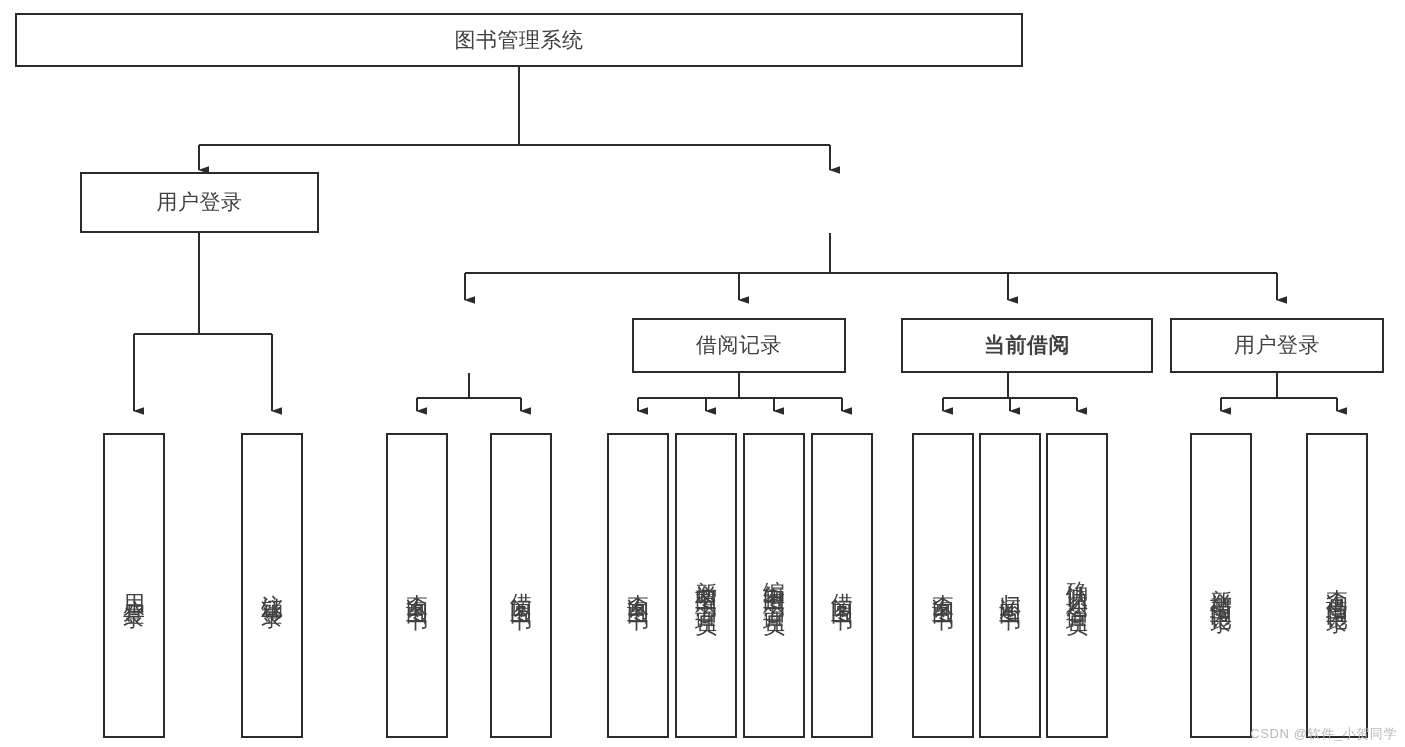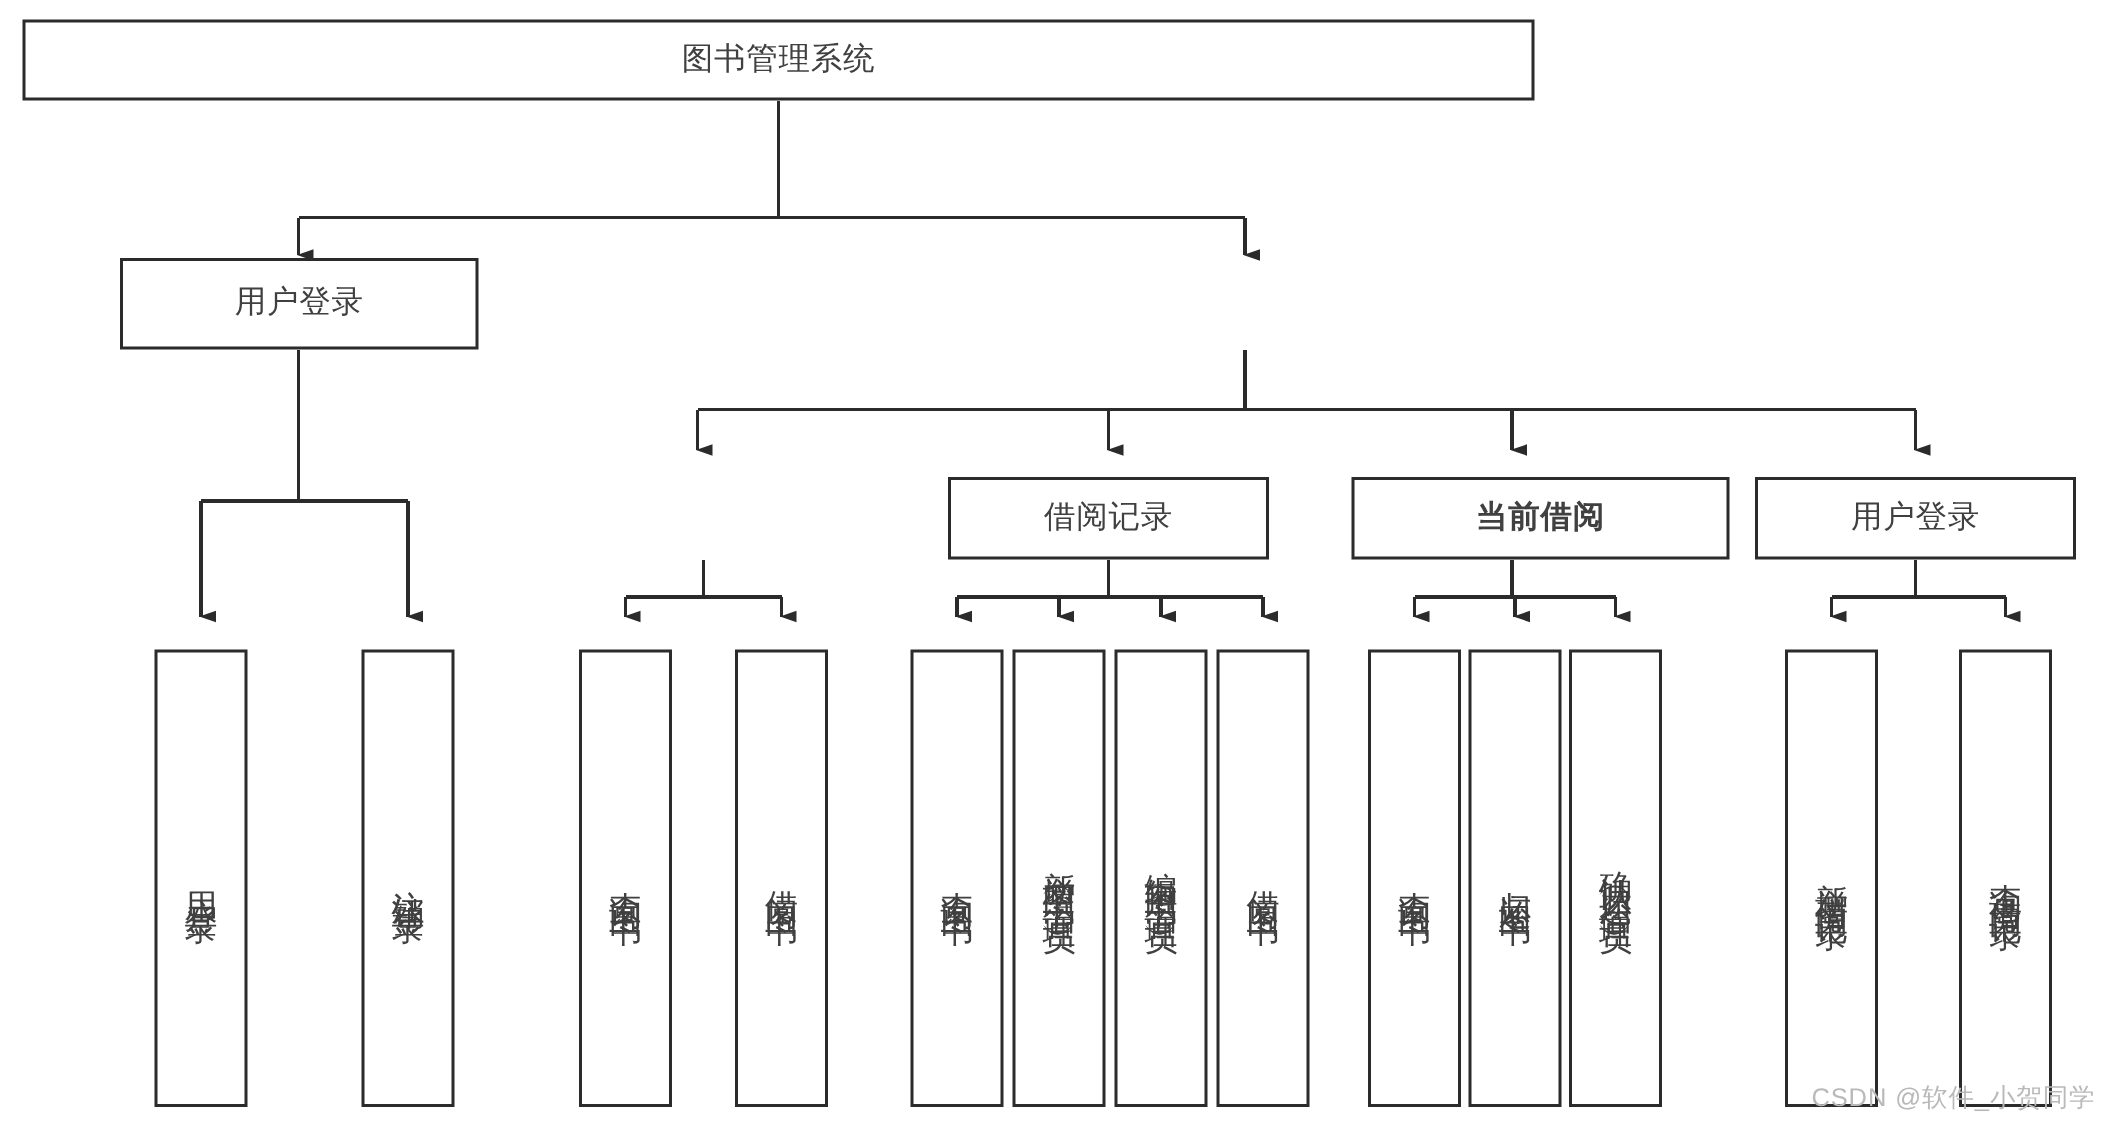--- a/index.html
+++ b/index.html
@@ -52,21 +52,21 @@
     text-orientation: upright;
     letter-spacing: 5px;
     font-size: 22px;
     white-space: nowrap;
     line-height: 1;
   }
   .watermark {
     position: absolute;
     right: 8px;
     bottom: 4px;
-    font-size: 17px;
+    font-size: 13px;
     color: #b9b9b9;
     letter-spacing: 0.6px;
     white-space: nowrap;
     pointer-events: none;
   }
 </style>
 </head>
 <body>
 
 <div id="diagram-root">

